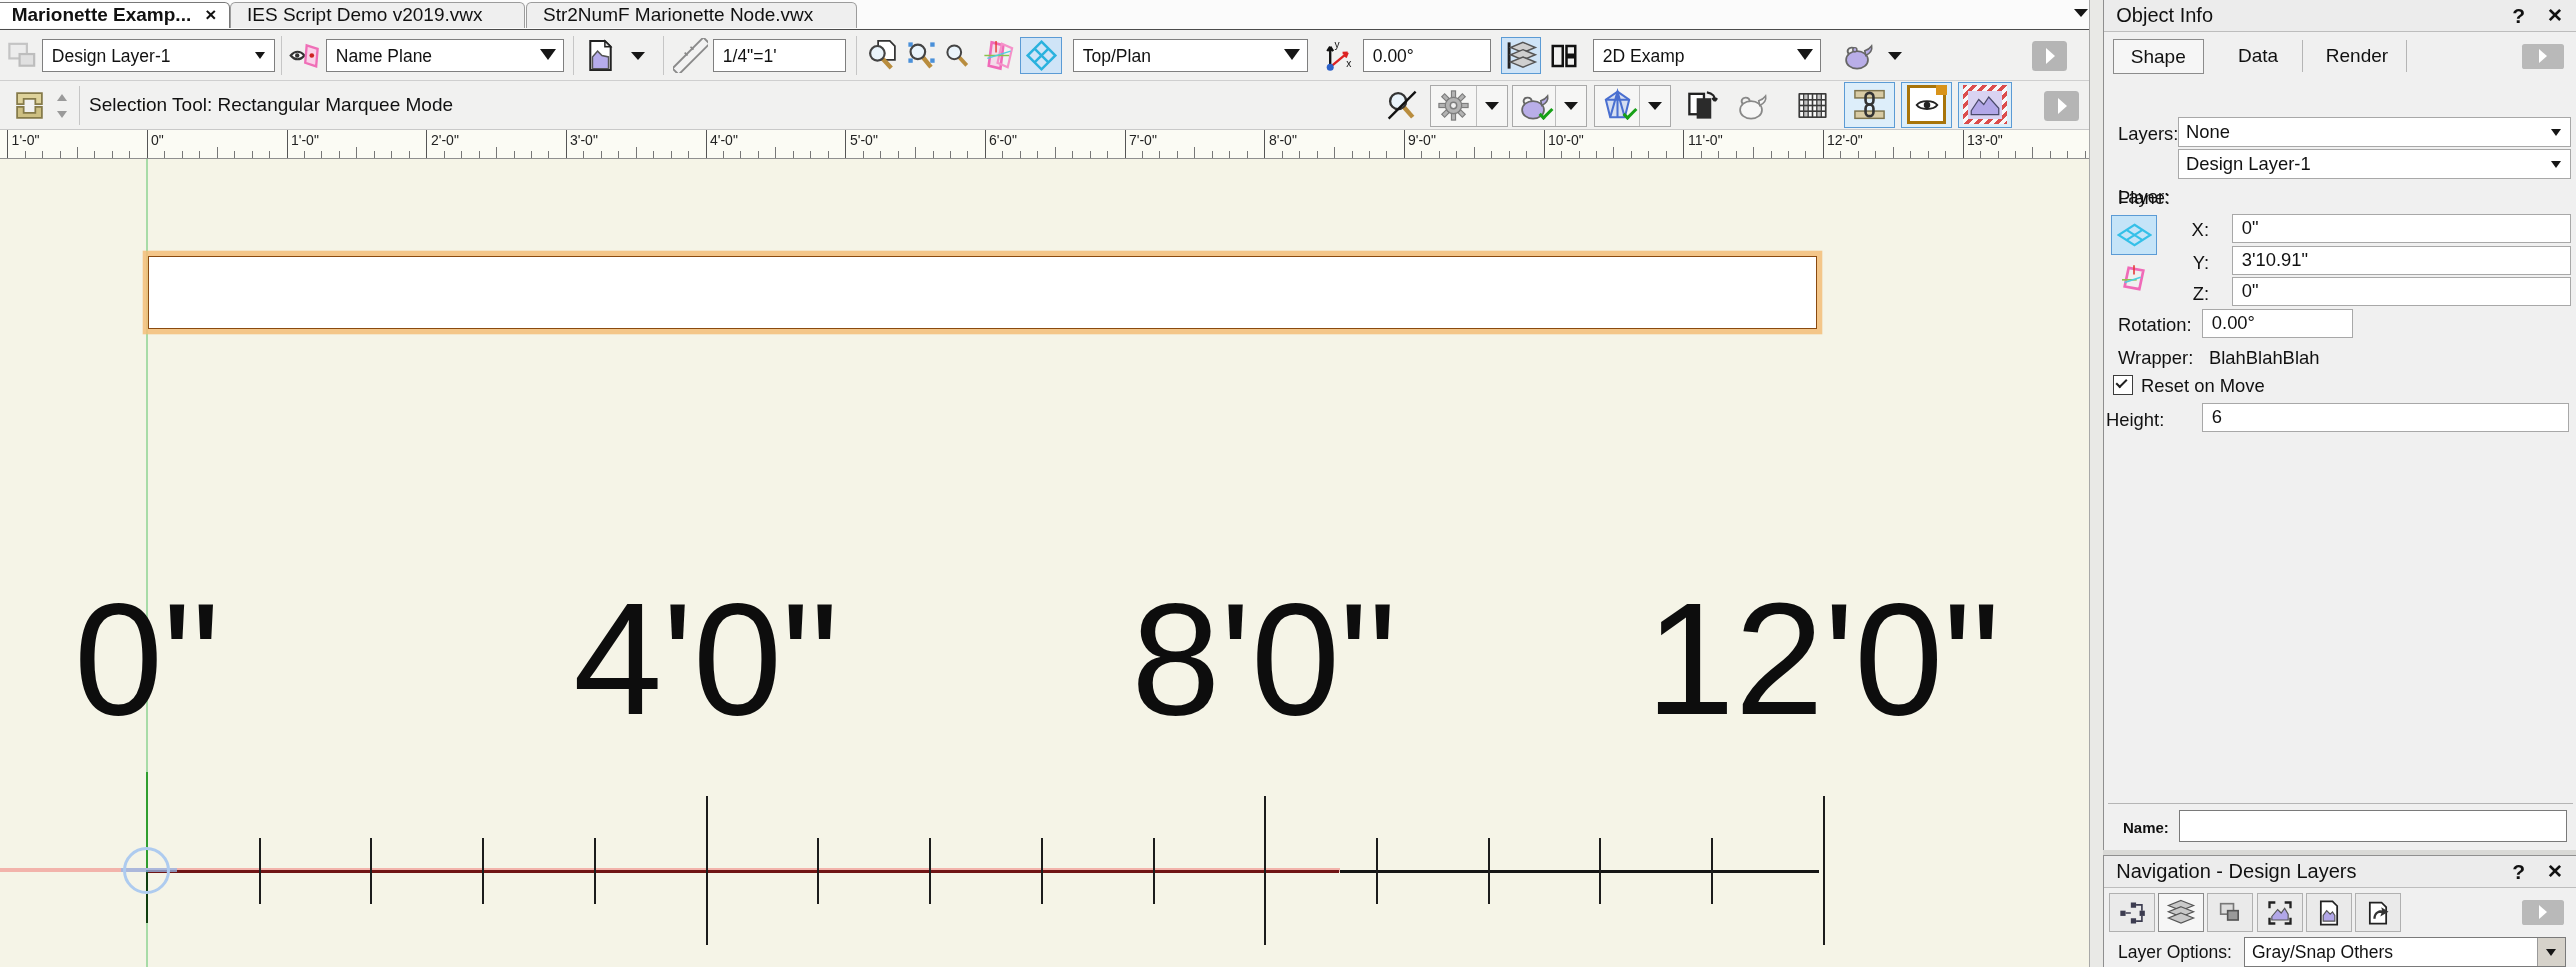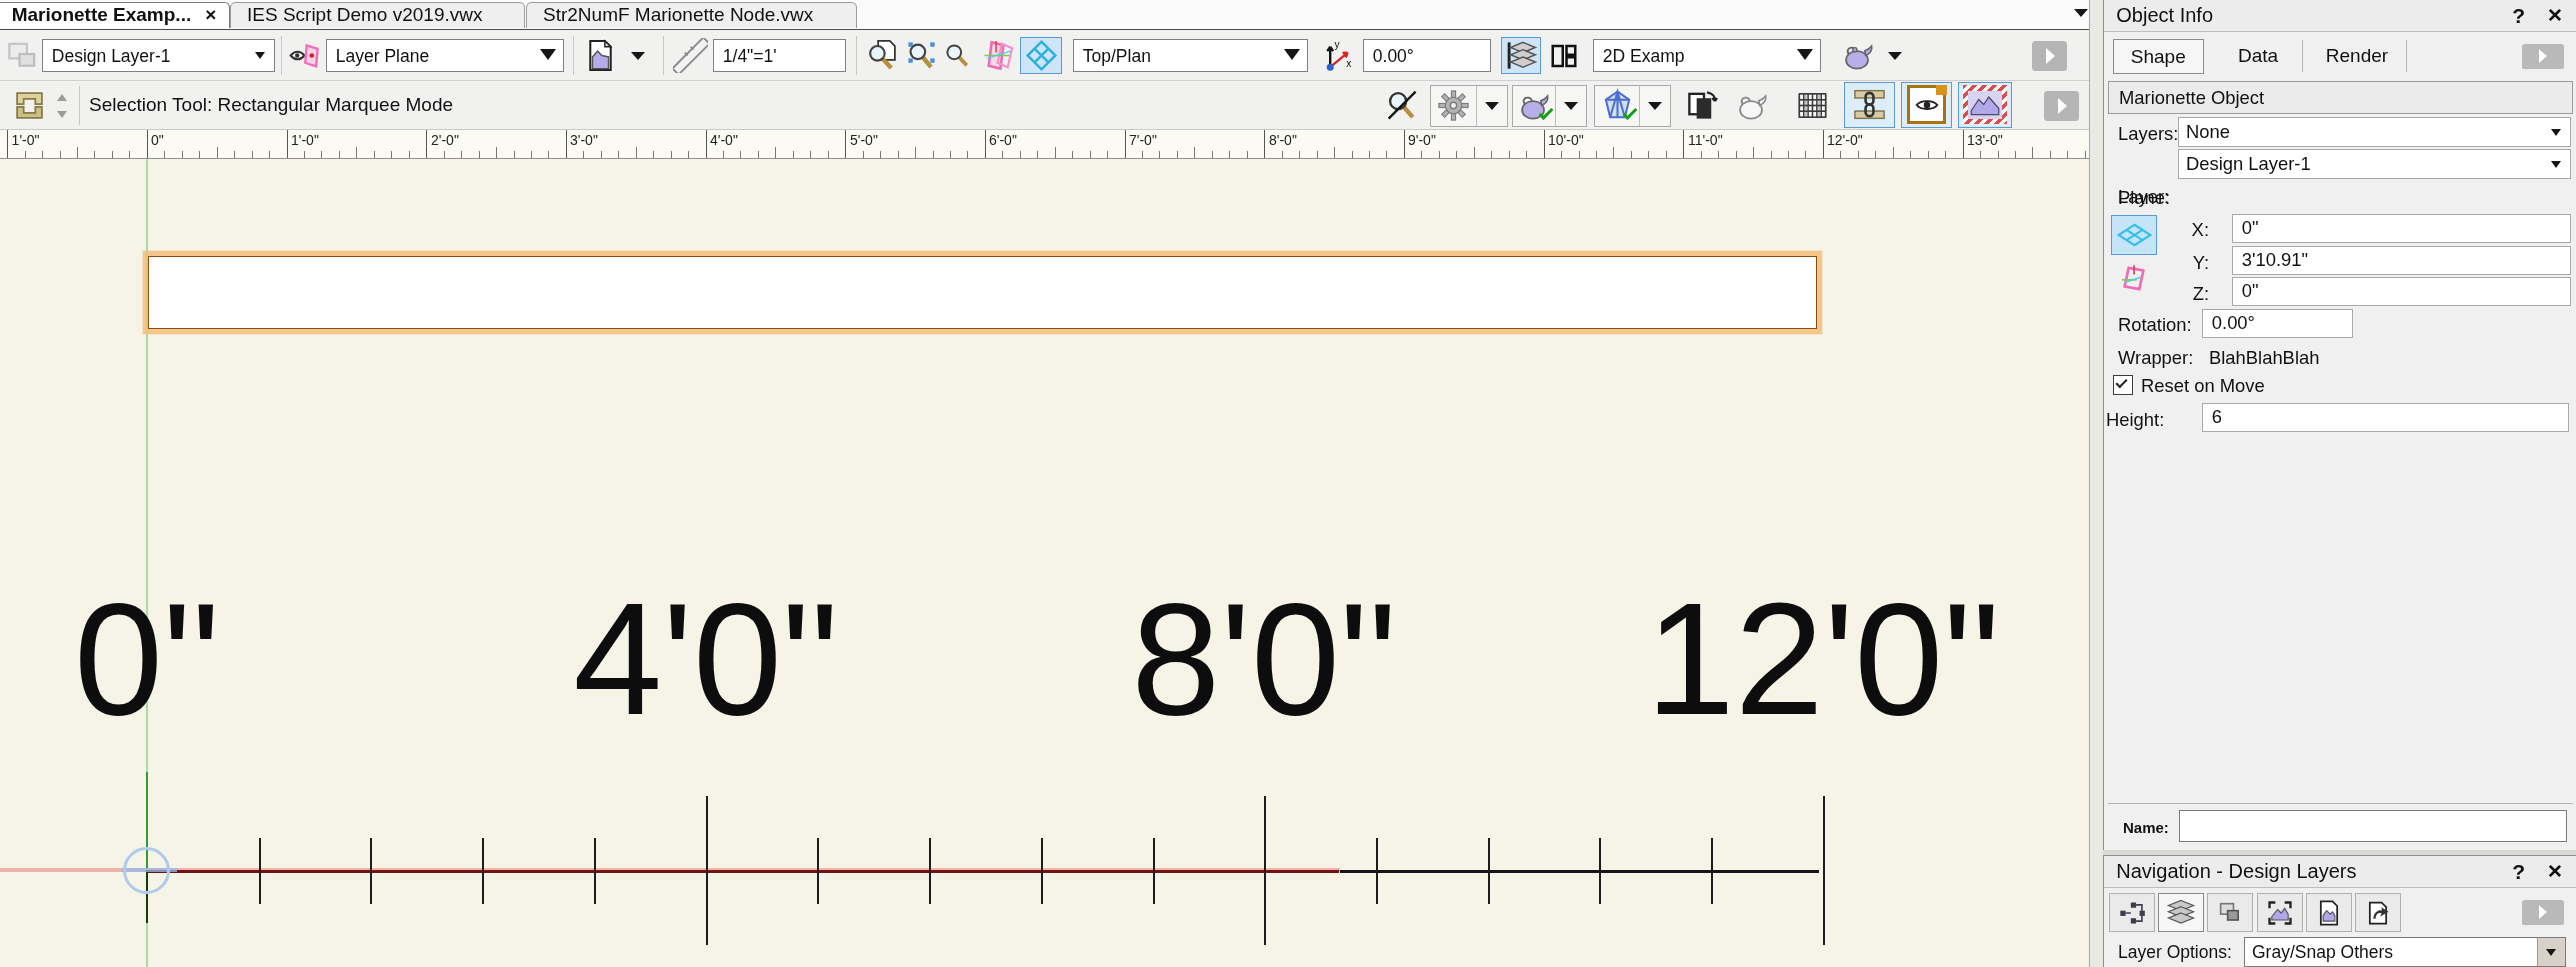--- a/index.html
+++ b/index.html
@@ -150,21 +150,21 @@
       <svg viewBox="0 0 24 24">
         <path d="M2.5 12 C5.5 8.5 9 8.5 12 12 C9 15.5 5.5 15.5 2.5 12 Z" fill="#fff" stroke="#333" stroke-width="1.4"></path>
         <circle cx="7" cy="12" r="1.5" fill="#333"></circle>
         <path d="M13.5 5 L21 7.5 L20 19.5 L12.5 17 Z" fill="#fad3e9" stroke="#ef6fb7" stroke-width="1.6"></path>
         <circle cx="17" cy="12" r="1.6" fill="#cc2222"></circle>
       </svg>
     </span>
   </div>
 
   <div class="combo" style="left:326px;width:238px;">
-    <span>Layer Plane</span>
+    <span>Name Plane</span>
     <span class="tri-big"></span>
   </div>
   <div class="tb-sep" style="left:573px;"></div>
 
   <div class="tb-btn" style="left:580px;width:40px;">
     <span class="ic">
       <svg viewBox="0 0 24 24">
         <path d="M5 2 H15 L19 6 V22 H5 Z" fill="#fff" stroke="#222" stroke-width="1.4"></path>
         <path d="M15 2 L15 6 H19 Z" fill="#ddd" stroke="#222" stroke-width="1"></path>
         <path d="M6.5 13 L10 9 L13 12 L17.5 13 V21 H6.5 Z" fill="#b6aceb" stroke="#555" stroke-width="1"></path>
@@ -629,21 +629,20 @@
     <span class="pal-close">×</span>
   </div>
 
   <div class="oip-tab-shape"><span>Shape</span></div>
   <div class="oip-tab-flat" style="left:117px;width:74px;"><span>Data</span></div>
   <div class="oip-vsep" style="left:198px;"></div>
   <div class="oip-tab-flat" style="left:209px;width:88px;"><span>Render</span></div>
   <div class="oip-vsep" style="left:302px;"></div>
   <div class="mini-arrow" style="right:12.3px;top:44px;"></div>
 
-  <div class="obj-bar">Marionette Object</div>
 
   <div class="lab" style="left:14px;top:123px;">Layers:</div>
   <div class="oip-combo" style="left:74px;right:5.3px;top:117px;">
     <span>None</span>
     <span class="tri-d"></span>
   </div>
 
   <div class="lab" style="left:14px;top:142px;margin-top:44px;">Layer:</div>
   <div class="oip-combo" style="left:74px;right:5.3px;top:149px;">
     <span>Design Layer-1</span>

